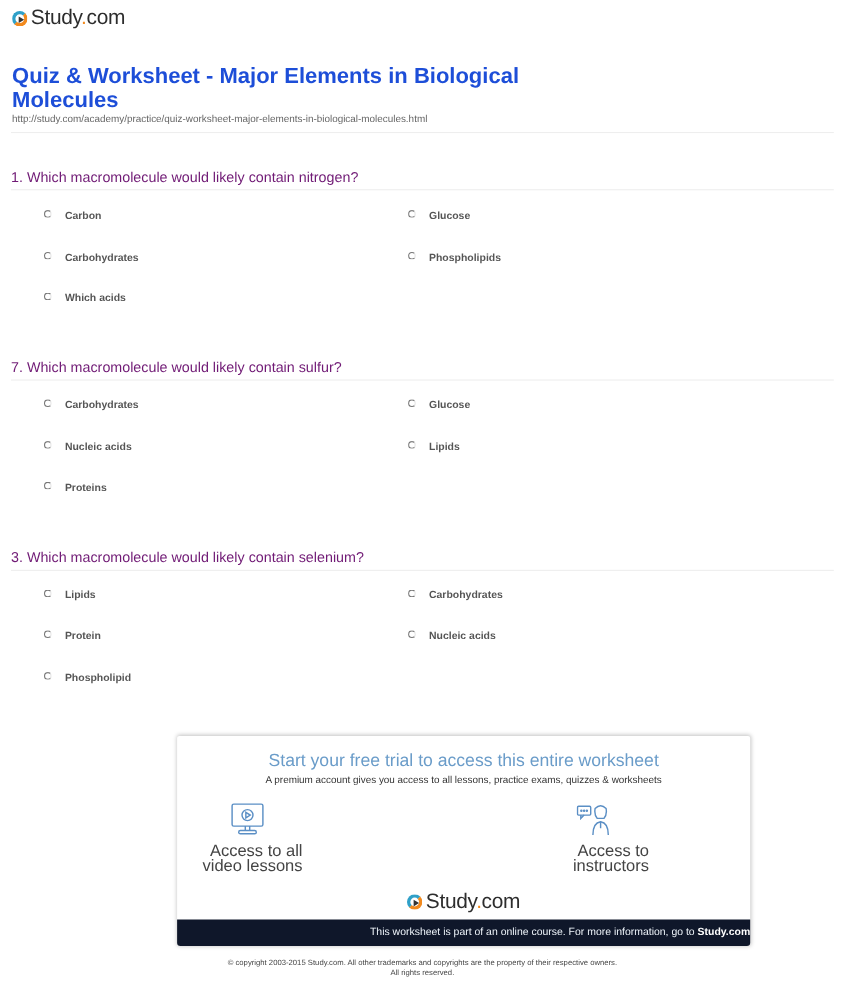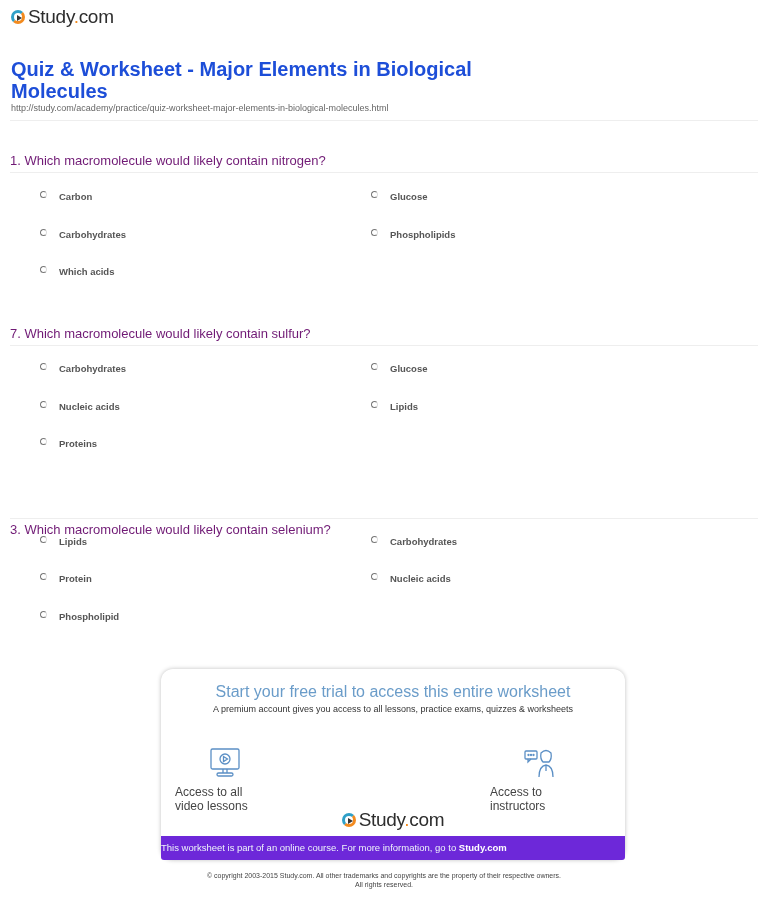--- a/index.html
+++ b/index.html
@@ -8,29 +8,29 @@
   .logo-circle { width: 14px; height: 14px; border-radius: 50%; border: 3px solid #2fa0c8; box-sizing: border-box; border-right-color: #f28a1e; border-bottom-color: #f28a1e; position: relative; display: inline-block; }
   .logo-circle::after { content: ""; position: absolute; left: 3px; top: 1.5px; border-left: 5px solid #333; border-top: 3.5px solid transparent; border-bottom: 3.5px solid transparent; }
   .logo-text { font-size: 19px; color: #2d2d2d; margin-left: 3px; letter-spacing: -0.3px; }
   .logo-text .dot { color: #f28a1e; }
   .title { position: absolute; left: 11px; top: 58px; font-size: 20px; line-height: 22px; font-weight: bold; color: #1d4ed8; width: 520px; margin: 0; }
   .url { position: absolute; left: 11px; top: 103px; font-size: 9px; color: #666; }
   .hr { position: absolute; left: 10px; right: 10px; height: 1px; background: #eeeeee; }
   .question { position: absolute; left: 10px; font-size: 13px; color: #701a75; }
   .option { position: absolute; display: flex; font-size: 9.5px; font-weight: bold; color: #555; }
   .radio { width: 7px; height: 7px; border-radius: 50%; border: 1.5px solid #777; border-right-color: #ddd; box-sizing: border-box; margin-right: 12px; }
-  .promo { position: absolute; left: 161px; top: 669px; width: 464px; height: 191px; background: #fff; box-shadow: 0 0 4px rgba(0,0,0,0.25); border-radius: 12px; }
+  .promo { position: absolute; left: 161px; top: 669px; width: 521px; height: 191px; background: #fff; box-shadow: 0 0 4px rgba(0,0,0,0.25); border-radius: 2px; }
   .promo-title { position: absolute; top: 14px; width: 100%; text-align: center; font-size: 16px; color: #6a9cc9; }
   .promo-sub { position: absolute; top: 35px; width: 100%; text-align: center; font-size: 9px; color: #333; }
-  .feature { position: absolute; top: 78px; width: 100px; text-align: left; font-size: 12px; color: #444; line-height: 14px; }
+  .feature { position: absolute; top: 60px; width: 100px; text-align: right; font-size: 15px; color: #444; line-height: 14px; }
   .feature svg { display: block; margin: 0 auto 6px; }
   .promo-logo { position: absolute; top: 140px; width: 100%; display: flex; justify-content: center; align-items: center; }
   .promo-logo .logo-circle { width: 14px; height: 14px; }
   .promo-logo .logo-text { font-size: 19px; }
-  .banner { position: absolute; left: 0; bottom: 0; width: 100%; height: 24px; background: #6d28d9; color: #eef4fa; font-size: 9.5px; text-align: left; line-height: 24px; border-radius: 0 0 3px 3px; }
+  .banner { position: absolute; left: 0; bottom: 0; width: 100%; height: 24px; background: #0f172a; color: #eef4fa; font-size: 9.5px; text-align: right; line-height: 24px; border-radius: 0 0 3px 3px; }
   .banner b { color: #fff; }
   .copyright { position: absolute; top: 871px; width: 768px; text-align: center; font-size: 7px; color: #444; line-height: 9px; }
 </style>
 </head>
 <body>
 
 <div class="logo">
   <span class="logo-circle"></span>
   <span class="logo-text"><span>Study</span><span class="dot">.</span><span>com</span></span>
 </div>
@@ -78,21 +78,21 @@
   </label>
 <label class="option" style="left:371px; top:401px">
     <span class="radio"></span>
     <span>Lipids</span>
   </label>
 <label class="option" style="left:40px; top:438px">
     <span class="radio"></span>
     <span>Proteins</span>
   </label>
 
-<div class="question" style="top:522px">3. Which macromolecule would likely contain selenium?</div>
+<div class="question" style="top:499px">3. Which macromolecule would likely contain selenium?</div>
 <div class="hr" style="top:518px"></div>
 <label class="option" style="left:40px; top:536px">
     <span class="radio"></span>
     <span>Lipids</span>
   </label>
 <label class="option" style="left:371px; top:536px">
     <span class="radio"></span>
     <span>Carbohydrates</span>
   </label>
 <label class="option" style="left:40px; top:573px">

